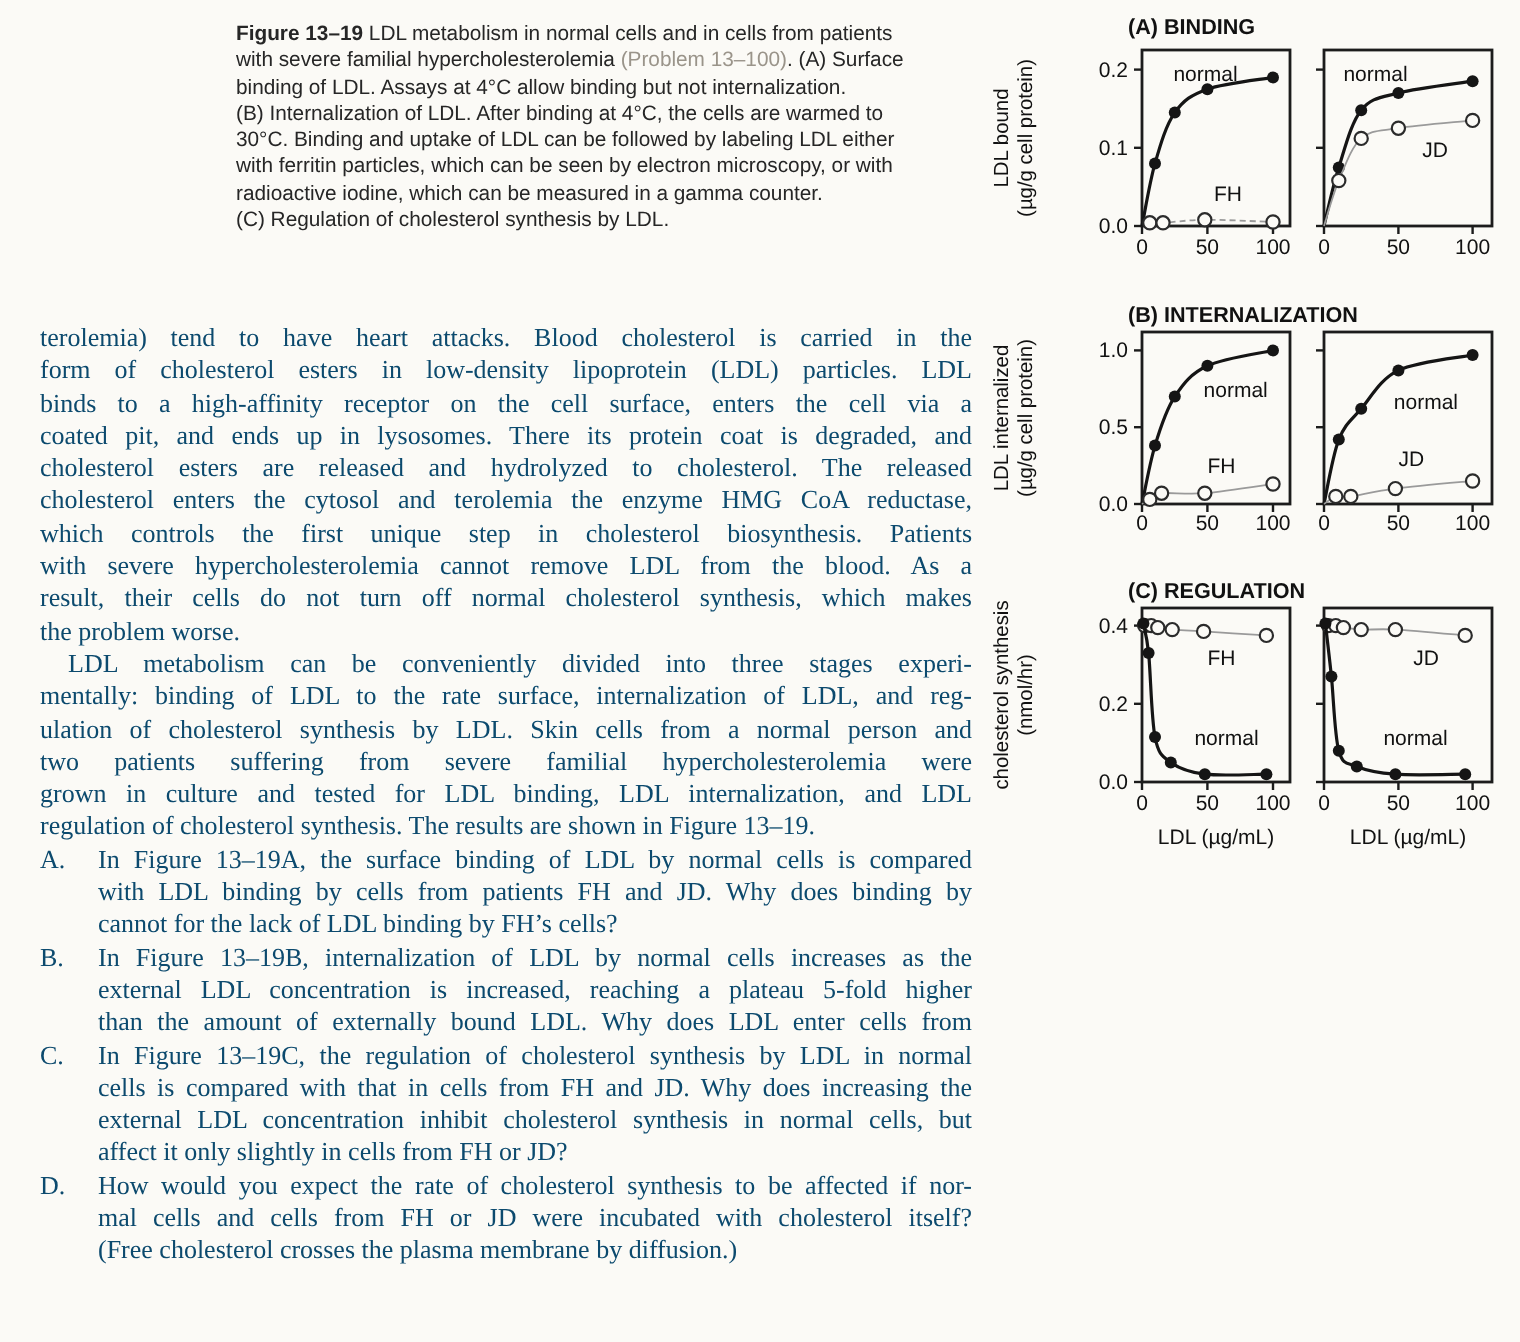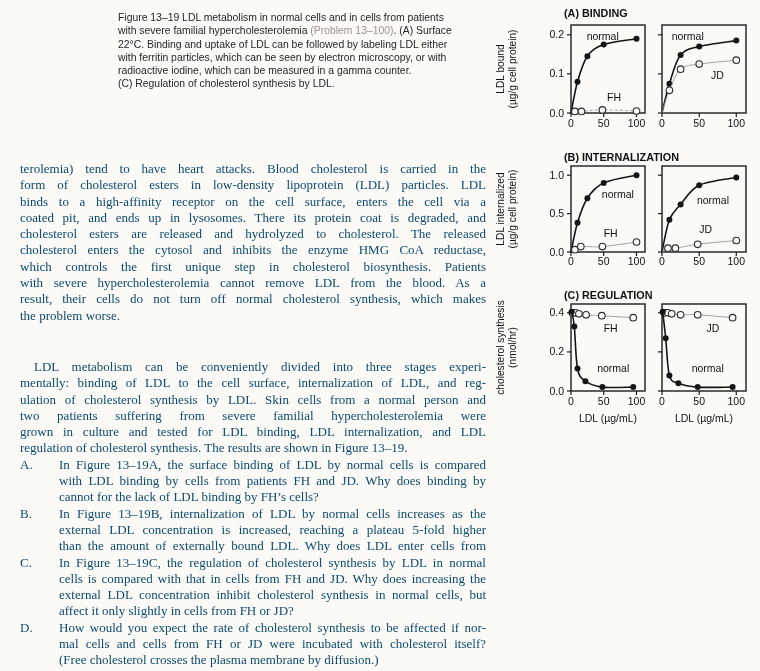--- a/index.html
+++ b/index.html
@@ -1,31 +1,31 @@
 <!DOCTYPE html>
 <html><head>
 <meta charset="utf-8">
 <style>
   html,body{margin:0;padding:0;background:#e8e8e6;}
   .page{position:relative;width:760px;height:671px;background:#fbfaf6;overflow:hidden;}
 
   
   #caption{position:absolute;left:118px;top:11px;width:372px;
            font:10.4px/13.3px "Liberation Sans",sans-serif;color:#262626;}
-  #caption .b{font-weight:400;}
+  #caption .b{font-weight:700;}
   #caption .g{color:#9a948a;text-align:center;}
 
   
   #body-col{position:absolute;left:20px;top:161px;width:466px;
             font:13px "Liberation Serif",serif;color:#0c4a6e;}
   .ln{height:16.3px;line-height:16.3px;white-space:nowrap;}
   .just{text-align:justify;text-align-last:justify;}
   .q{display:flex;}
   .qlab{width:29px;flex:none;line-height:16.3px;}
-  .qtx{flex:1;min-width:0;margin-left:10px;}
+  .qtx{flex:1;min-width:0;}
 
   
   #figure-col{position:absolute;left:488px;top:0;width:272px;height:671px;}
   #figure-col svg{position:absolute;left:0;overflow:visible;}
   .box{fill:none;stroke:#1c1c1c;stroke-width:1.4;}
   .ax{stroke:#1c1c1c;stroke-width:1.2;}
   .tk{font:10.5px "Liberation Sans",sans-serif;fill:#111;}
   .ct{font:700 10.8px "Liberation Sans",sans-serif;fill:#111;}
   .cyl{font:10.2px "Liberation Sans",sans-serif;fill:#111;}
   .cxl{font:10.5px "Liberation Sans",sans-serif;fill:#111;}
@@ -35,21 +35,23 @@
   .fdot{fill:#151515;}
   .odot{fill:#fbfaf6;stroke:#2b2b2b;stroke-width:1.1;}
 </style>
 </head>
 <body>
 
 <div class="page">
   <div id="caption">
       <div><span class="b">Figure 13–19</span><span> LDL metabolism in normal cells and in cells from patients</span></div>
       <div><span>with severe familial hypercholesterolemia </span><span class="g">(Problem 13–100)</span><span>. (A) Surface</span></div>
-      <div><span>22°C. Binding and uptake of LDL can be followed by labeling LDL either</span></div>
+      <div><span>binding of LDL. Assays at 4°C allow binding but not internalization.</span></div>
+      <div><span>(B) Internalization of LDL. After binding at 4°C, the cells are warmed to</span></div>
+      <div><span>30°C. Binding and uptake of LDL can be followed by labeling LDL either</span></div>
       <div><span>with ferritin particles, which can be seen by electron microscopy, or with</span></div>
       <div><span>radioactive iodine, which can be measured in a gamma counter.</span></div>
       <div><span>(C) Regulation of cholesterol synthesis by LDL.</span></div>
     </div>
   <div id="figure-col">
       <svg width="272" height="145" viewBox="0 0 272 145" style="top: 1px;">
         <text x="76" y="16" class="ct">(A) BINDING</text>
         <text x="16" y="68" class="cyl" text-anchor="middle" transform="rotate(-90 16 68)">LDL bound</text>
         <text x="28" y="68" class="cyl" text-anchor="middle" transform="rotate(-90 28 68)">(µg/g cell protein)</text>
         <rect x="83" y="24" width="74" height="88" class="box"></rect>
@@ -215,29 +217,29 @@
         <text x="203.7" y="87.4" class="slab">normal</text>
       </svg>
     </div>
   <div id="body-col">
       <div>
         <div class="ln just">terolemia) tend to have heart attacks. Blood cholesterol is carried in the</div>
         <div class="ln just">form of cholesterol esters in low-density lipoprotein (LDL) particles. LDL</div>
         <div class="ln just">binds to a high-affinity receptor on the cell surface, enters the cell via a</div>
         <div class="ln just">coated pit, and ends up in lysosomes. There its protein coat is degraded, and</div>
         <div class="ln just">cholesterol esters are released and hydrolyzed to cholesterol. The released</div>
-        <div class="ln just">cholesterol enters the cytosol and inhibits the enzyme HMG CoA reductase,</div>
+        <div class="ln just">cholesterol enters the cytosol and terolemia the enzyme HMG CoA reductase,</div>
         <div class="ln just">which controls the first unique step in cholesterol biosynthesis. Patients</div>
         <div class="ln just">with severe hypercholesterolemia cannot remove LDL from the blood. As a</div>
         <div class="ln just">result, their cells do not turn off normal cholesterol synthesis, which makes</div>
         <div class="ln">the problem worse.</div>
       </div>
       <div>
-        <div class="ln just" style="text-indent: 14px; margin-top: 35px;">LDL metabolism can be conveniently divided into three stages experi-</div>
-        <div class="ln just">mentally: binding of LDL to the cell surface, internalization of LDL, and reg-</div>
+        <div class="ln just" style="text-indent: 14px;">LDL metabolism can be conveniently divided into three stages experi-</div>
+        <div class="ln just">mentally: binding of LDL to the rate surface, internalization of LDL, and reg-</div>
         <div class="ln just">ulation of cholesterol synthesis by LDL. Skin cells from a normal person and</div>
         <div class="ln just">two patients suffering from severe familial hypercholesterolemia were</div>
         <div class="ln just">grown in culture and tested for LDL binding, LDL internalization, and LDL</div>
         <div class="ln">regulation of cholesterol synthesis. The results are shown in Figure 13–19.</div>
       </div>
       <div class="q">
         <div class="qlab">A.</div>
         <div class="qtx">
           <div class="ln just">In Figure 13–19A, the surface binding of LDL by normal cells is compared</div>
           <div class="ln just">with LDL binding by cells from patients FH and JD. Why does binding by</div>

